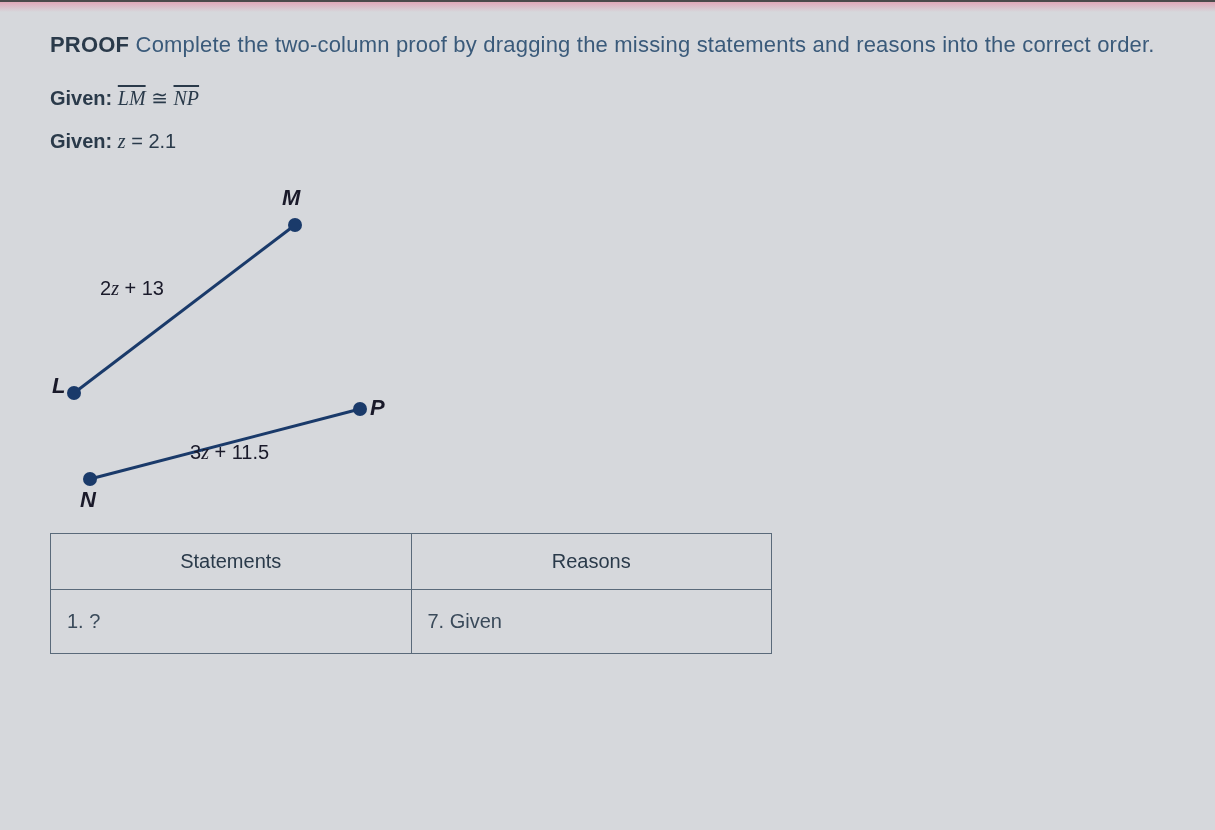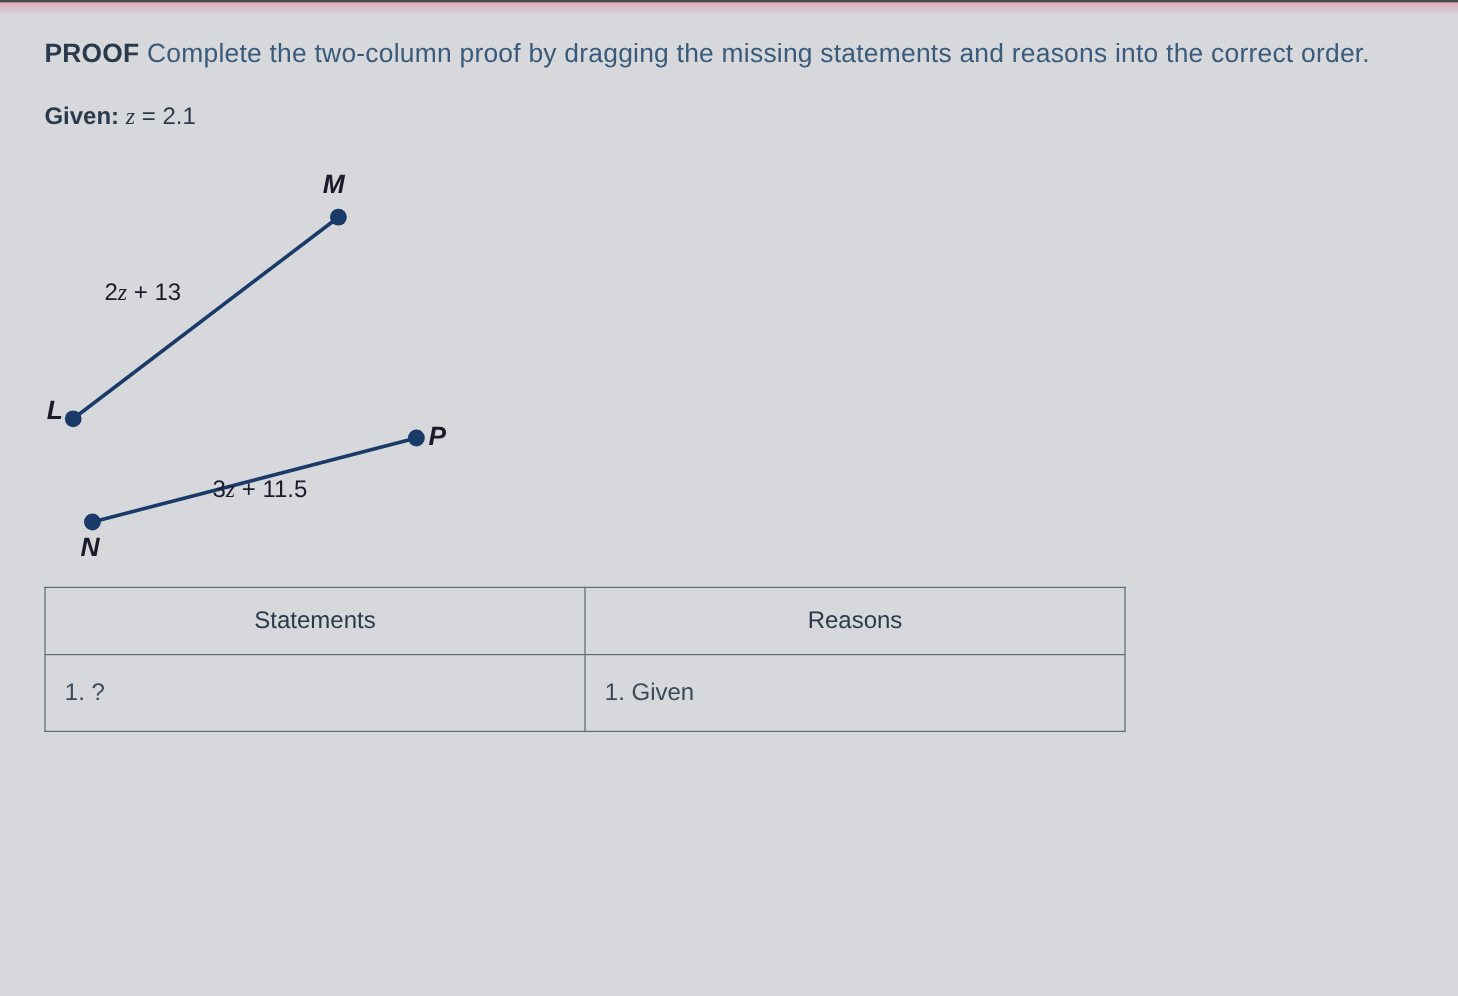--- a/index.html
+++ b/index.html
@@ -8,21 +8,21 @@
     font-family: Arial, Helvetica, sans-serif;
     background: #d6d8dc;
     position: relative;
   }
   .top-bar {
     height: 12px;
     background: linear-gradient(to bottom, #e0a8b8, #d6d8dc);
     border-top: 2px solid #4a4a4a;
   }
   .content {
-    padding: 20px 40px 0 37px;
+    padding: 20px 40px 0 50px;
     color: #2a3a4a;
   }
   .instruction {
     font-size: 22px;
     color: #3a5a7a;
     margin-bottom: 28px;
     letter-spacing: 0.2px;
   }
   .instruction .bold { font-weight: 700; color: #2a3a4a; }
   .given, .prove {
@@ -54,21 +54,21 @@
   }
   .seg-label {
     position: absolute;
     font-family: Arial, sans-serif;
     font-size: 20px;
     color: #1a1a2a;
     white-space: nowrap;
   }
   table.proof {
     border-collapse: collapse;
-    width: 901px;
+    width: 722px;
     background: transparent;
   }
   table.proof th, table.proof td {
     border: 1.5px solid #5a6a7a;
     padding: 14px 16px;
     font-size: 20px;
     color: #3a4a5a;
     text-align: left;
     vertical-align: middle;
   }
@@ -87,20 +87,26 @@
 
 <div class="top-bar"></div>
 
 <div class="content">
 
   <p class="instruction">
     <span class="bold">PROOF</span>
     <span>Complete the two-column proof by dragging the missing statements and reasons into the correct order.</span>
   </p>
 
+  <p class="given">
+    <span class="label">Given:</span>
+    <span class="overline">LM</span>
+    <span>≅</span>
+    <span class="overline">NP</span>
+  </p>
 
   <p class="prove">
     <span class="label">Given:</span>
     <span class="mathit">z</span><span> = 2.1</span>
   </p>
 
   <div class="diagram">
     <svg width="400" height="340">
 
       <line x1="24" y1="220" x2="245" y2="52" stroke="#1a3a6a" stroke-width="3"></line>
@@ -126,18 +132,18 @@
   <table class="proof">
     <thead>
       <tr>
         <th style="width:50%;">Statements</th>
         <th style="width:50%;">Reasons</th>
       </tr>
     </thead>
     <tbody>
       <tr>
         <td>1. ?</td>
-        <td>1.  Given</td>
+        <td>7.  Given</td>
       </tr>
     </tbody>
   </table>
 
 </div>
 
 </body></html>

